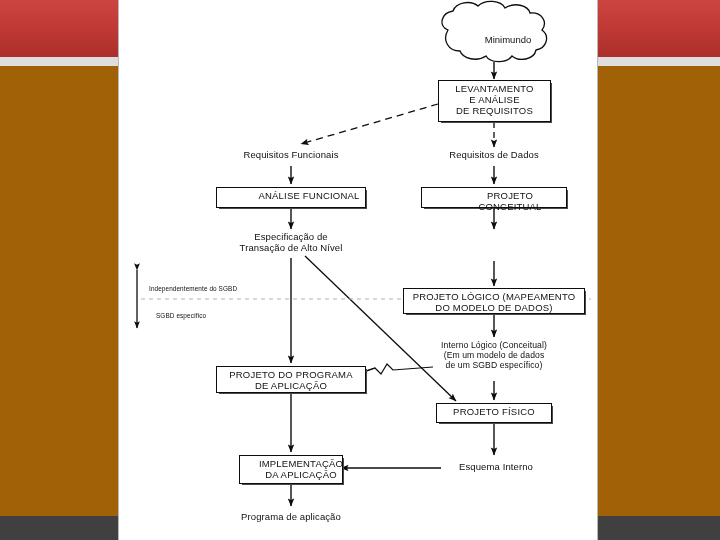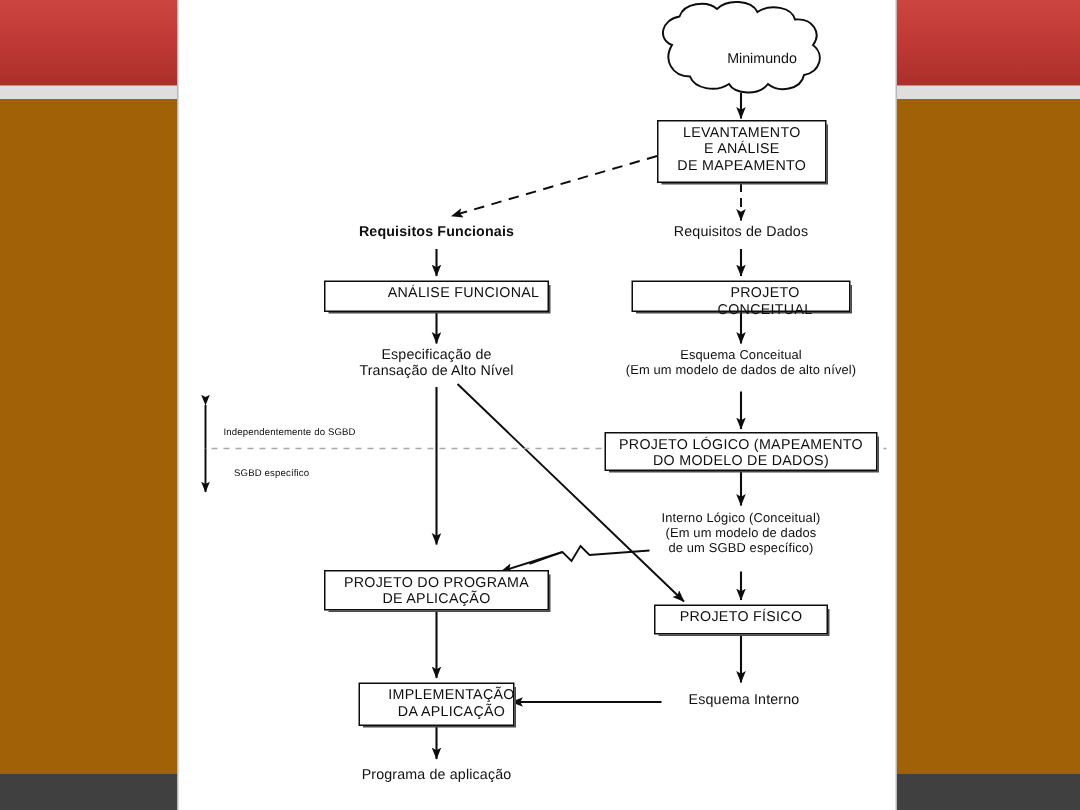--- a/index.html
+++ b/index.html
@@ -184,64 +184,60 @@
       </svg>
 
       <div class="cloud-label">
         <span>Minimundo</span>
       </div>
 
       <div class="node box" style="left:437px; top:80px; width:113px; height:42px;">
         <div>
           <div>LEVANTAMENTO</div>
           <div>E ANÁLISE</div>
-          <div>DE MAPEAMENTO</div>
-        </div>
-      </div>
-
-      <div class="node label" style="left:220px; top:149px; width:140px;font-weight:bold;">
+          <div>DE REQUISITOS</div>
+        </div>
+      </div>
+
+      <div class="node label" style="left:220px; top:149px; width:140px;">
         <span>Requisitos Funcionais</span>
       </div>
 
       <div class="node label" style="left:425px; top:149px; width:136px;">
         <span>Requisitos de Dados</span>
       </div>
 
       <div class="node box" style="left:215px; top:187px; width:150px; height:21px;padding-left:40px;">
         <span>ANÁLISE FUNCIONAL</span>
       </div>
 
       <div class="node box" style="left:420px; top:187px; width:146px; height:21px;padding-left:36px;">
         <span>PROJETO CONCEITUAL</span>
       </div>
 
       <div class="node label" style="left:210px; top:231px; width:160px;">
         <div>Especificação de</div>
         <div>Transação de Alto Nível</div>
       </div>
 
-      <div class="node label small" style="left:385px; top:231px; width:216px;">
-        <div>Esquema Conceitual</div>
-        <div>(Em um modelo de dados de alto nível)</div>
-      </div>
 
       <div class="node box" style="left:402px; top:288px; width:182px; height:26px;">
         <div>
           <div>PROJETO LÓGICO (MAPEAMENTO</div>
           <div>DO MODELO DE DADOS)</div>
         </div>
       </div>
 
       <div class="node label small" style="left:403px; top:340px; width:180px;">
         <div>Interno Lógico (Conceitual)</div>
         <div>(Em um modelo de dados</div>
         <div>de um SGBD específico)</div>
       </div>
 
-      <div class="node box" style="left:215px; top:366px; width:150px; height:27px;margin-top:14px;">
+      <div class="node box" style="left:215px; top:366px; width:150px; height:27px;">
         <div>
           <div>PROJETO DO PROGRAMA</div>
           <div>DE APLICAÇÃO</div>
         </div>
       </div>
 
       <div class="node box" style="left:435px; top:403px; width:116px; height:20px;">
         <span>PROJETO FÍSICO</span>
       </div>
 

